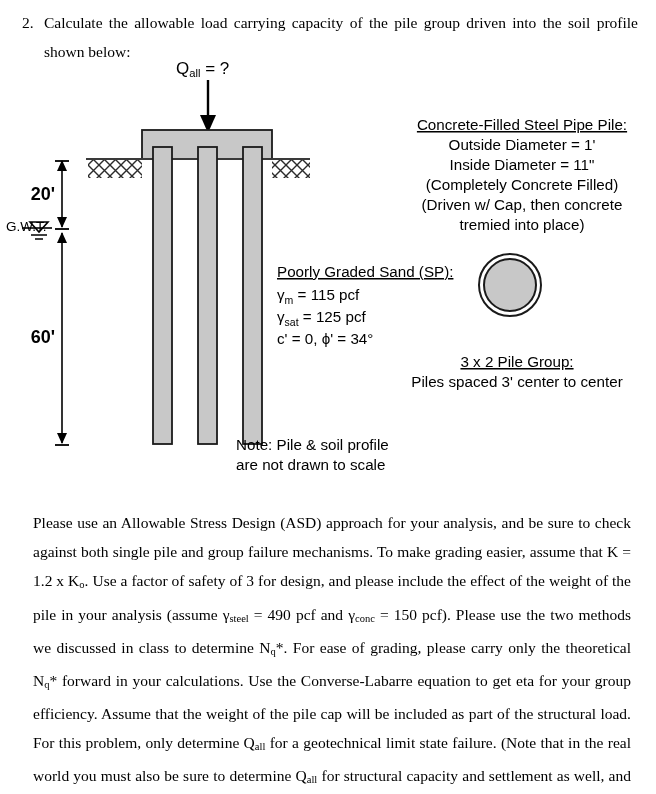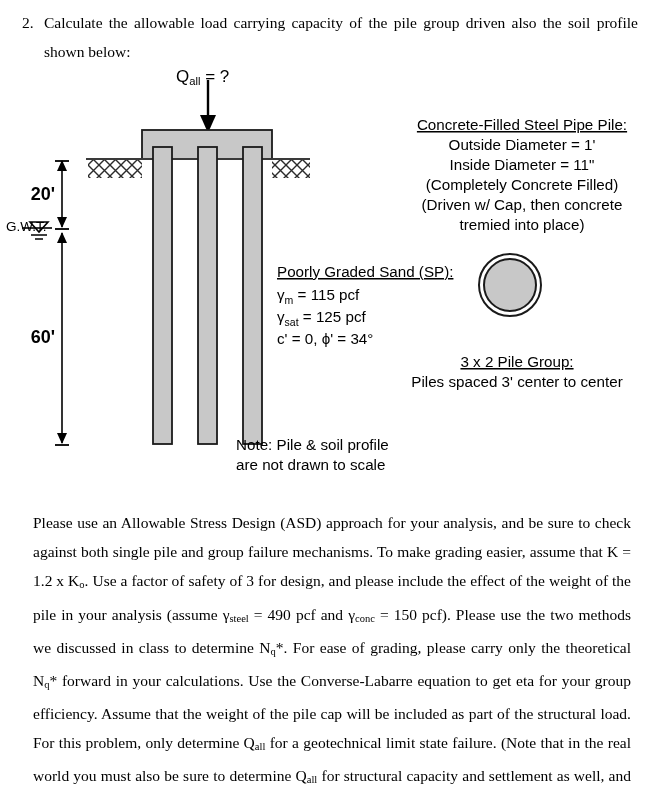--- a/index.html
+++ b/index.html
@@ -69,21 +69,21 @@
   #body-paragraph sub {
     font-size: 0.68em;
     vertical-align: -0.18em;
   }
 </style>
 </head>
 <body>
 
 <div id="question-header">
   <span class="qnum">2.</span>
-  <div class="qtext">Calculate the allowable load carrying capacity of the pile group driven also the soil profile shown below:</div>
+  <div class="qtext">Calculate the allowable load carrying capacity of the pile group driven into the soil profile shown below:</div>
 </div>
 
 <div id="diagram">
   <svg width="656" height="440" viewBox="0 0 656 440" xmlns="http://www.w3.org/2000/svg">
     <defs>
       <pattern id="soilHatch" width="11" height="11" patternUnits="userSpaceOnUse">
         <path d="M0,0 L11,11 M11,0 L0,11" stroke="#2b2b2b" stroke-width="1.4" fill="none"></path>
       </pattern>
       <marker id="arrowDown" markerWidth="10" markerHeight="10" refX="5" refY="9" orient="auto">
         <path d="M1,0 L9,0 L5,9 z" fill="#000000"></path>
@@ -162,20 +162,20 @@
       <text x="517" y="312" text-decoration="underline">3 x 2 Pile Group:</text>
       <text x="517" y="332">Piles spaced 3' center to center</text>
     </g>
 
     <g class="sans-note" font-family="Liberation Sans, sans-serif" font-size="15.2" fill="#000000">
       <text x="236" y="395">Note:  Pile &amp; soil profile</text>
       <text x="236" y="415">are not drawn to scale</text>
     </g>
   </svg>
 
-  <div style="position:absolute; left:176px; top:12px; font-family:'Liberation Sans',sans-serif; font-size:17px; color:#000;">
+  <div style="position:absolute; left:176px; top:4px; font-family:'Liberation Sans',sans-serif; font-size:17px; color:#000;">
     <span>Q</span><span style="font-size:0.66em; vertical-align:-0.25em;">all</span><span> = ?</span>
   </div>
 </div>
 
 <div id="body-paragraph">
   <span>Please use an Allowable Stress Design (ASD) approach for your analysis, and be sure to check against both single pile and group failure mechanisms.  To make grading easier, assume that K = 1.2 x K</span><sub>o</sub><span>.  Use a factor of safety of 3 for design, and please include the effect of the weight of the pile in your analysis (assume </span><span>γ</span><sub>steel</sub><span> = 490 pcf and </span><span>γ</span><sub>conc</sub><span> = 150 pcf).  Please use the two methods we discussed in class to determine N</span><sub>q</sub><span>*.  For ease of grading, please carry only the theoretical N</span><sub>q</sub><span>* forward in your calculations.  Use the Converse-Labarre equation to get eta for your group efficiency.  Assume that the weight of the pile cap will be included as part of the structural load.  For this problem, only determine Q</span><sub>all</sub><span> for a geotechnical limit state failure.  (Note that in the real world you must also be sure to determine Q</span><sub>all</sub><span> for structural capacity and settlement as well, and select the one that controls).</span>
 </div>
 
 </body></html>

